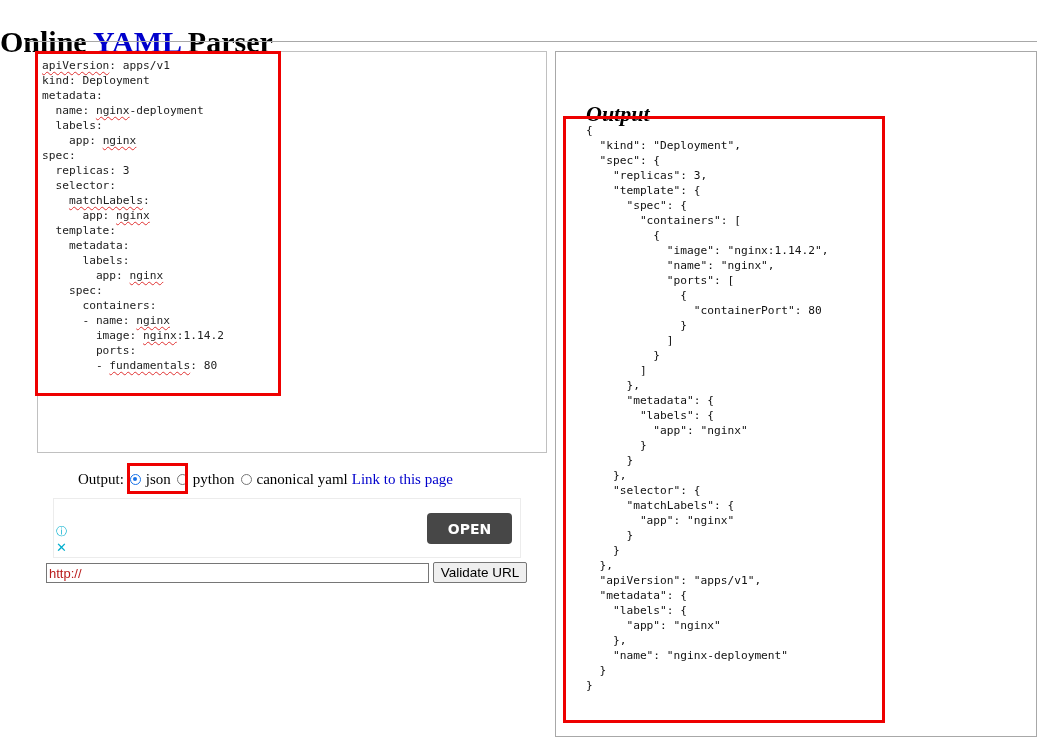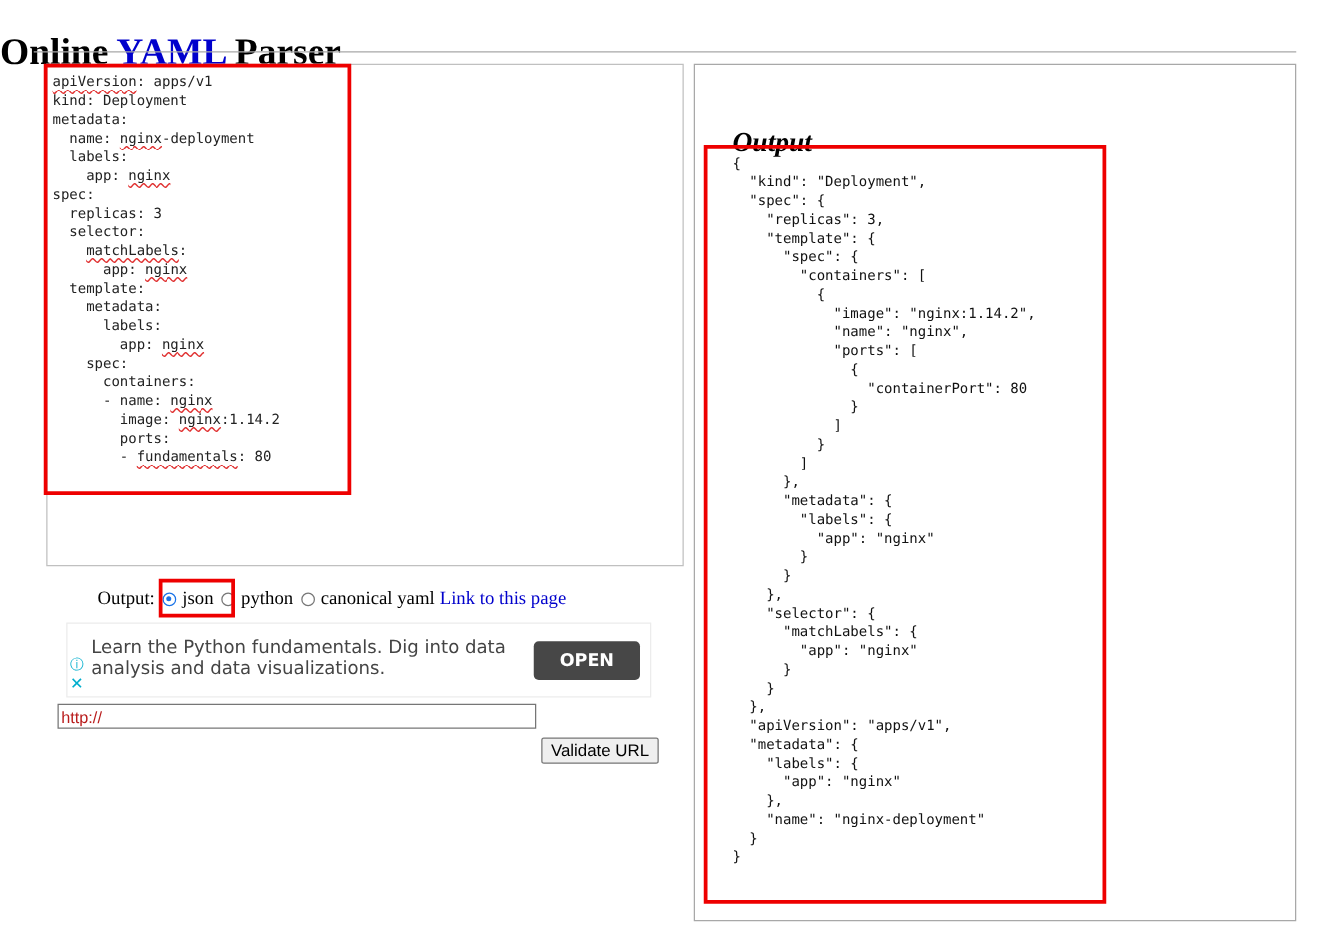--- a/index.html
+++ b/index.html
@@ -68,21 +68,21 @@
     .ad-close { position: absolute; left: 2px; top: 42px; font-size: 13px; color: #00aecd; line-height: 13px; }
     .url-input {
       position: absolute; left: 46px; top: 563px; width: 383px; height: 20px;
       border: 1px solid #767676; box-sizing: border-box; font-family: "Liberation Sans", sans-serif;
       font-size: 13px; padding: 1px 2px; color: #b91c1c; background: #fff;
     }
     .validate-btn {
       position: absolute; left: 433px; top: 562px; width: 94px; height: 21px;
       border: 1px solid #767676; box-sizing: border-box; border-radius: 2px; background: #efefef;
       font-family: "Liberation Sans", sans-serif; font-size: 13.5px; color: #000;
-      display: flex; align-items: center; justify-content: center; padding: 0; margin-top: 28px;
+      display: flex; align-items: center; justify-content: center; padding: 0;
     }
     .output-panel {
       position: absolute; left: 555px; top: 51px; width: 482px; height: 686px;
       border: 1px solid #a8a8a8; box-sizing: border-box; background: #fff;
     }
     .output-title {
       position: absolute; left: 586px; top: 82px; font-size: 22px; font-weight: bold; line-height: 28px; font-style: italic;
     }
     .json-text {
       position: absolute; left: 586px; top: 123px; margin: 0;
@@ -138,21 +138,20 @@
   </label>
   <label>
     <span class="radio"></span>
     <span>canonical yaml</span>
   </label>
   <a>Link to this page</a>
 </div>
 <div class="hl-json"></div>
 
 <div class="ad">
-  <div class="ad-text">Learn the Python fundamentals. Dig into data analysis and data visualizations.</div>
   <div class="ad-open">OPEN</div>
   <span class="ad-info">ⓘ</span>
   <span class="ad-close">✕</span>
 </div>
 
 <input class="url-input" type="text" value="http://" style="">
 <button class="validate-btn">Validate URL</button>
 
 <div class="output-panel"></div>
 <h2 class="output-title">Output</h2>

